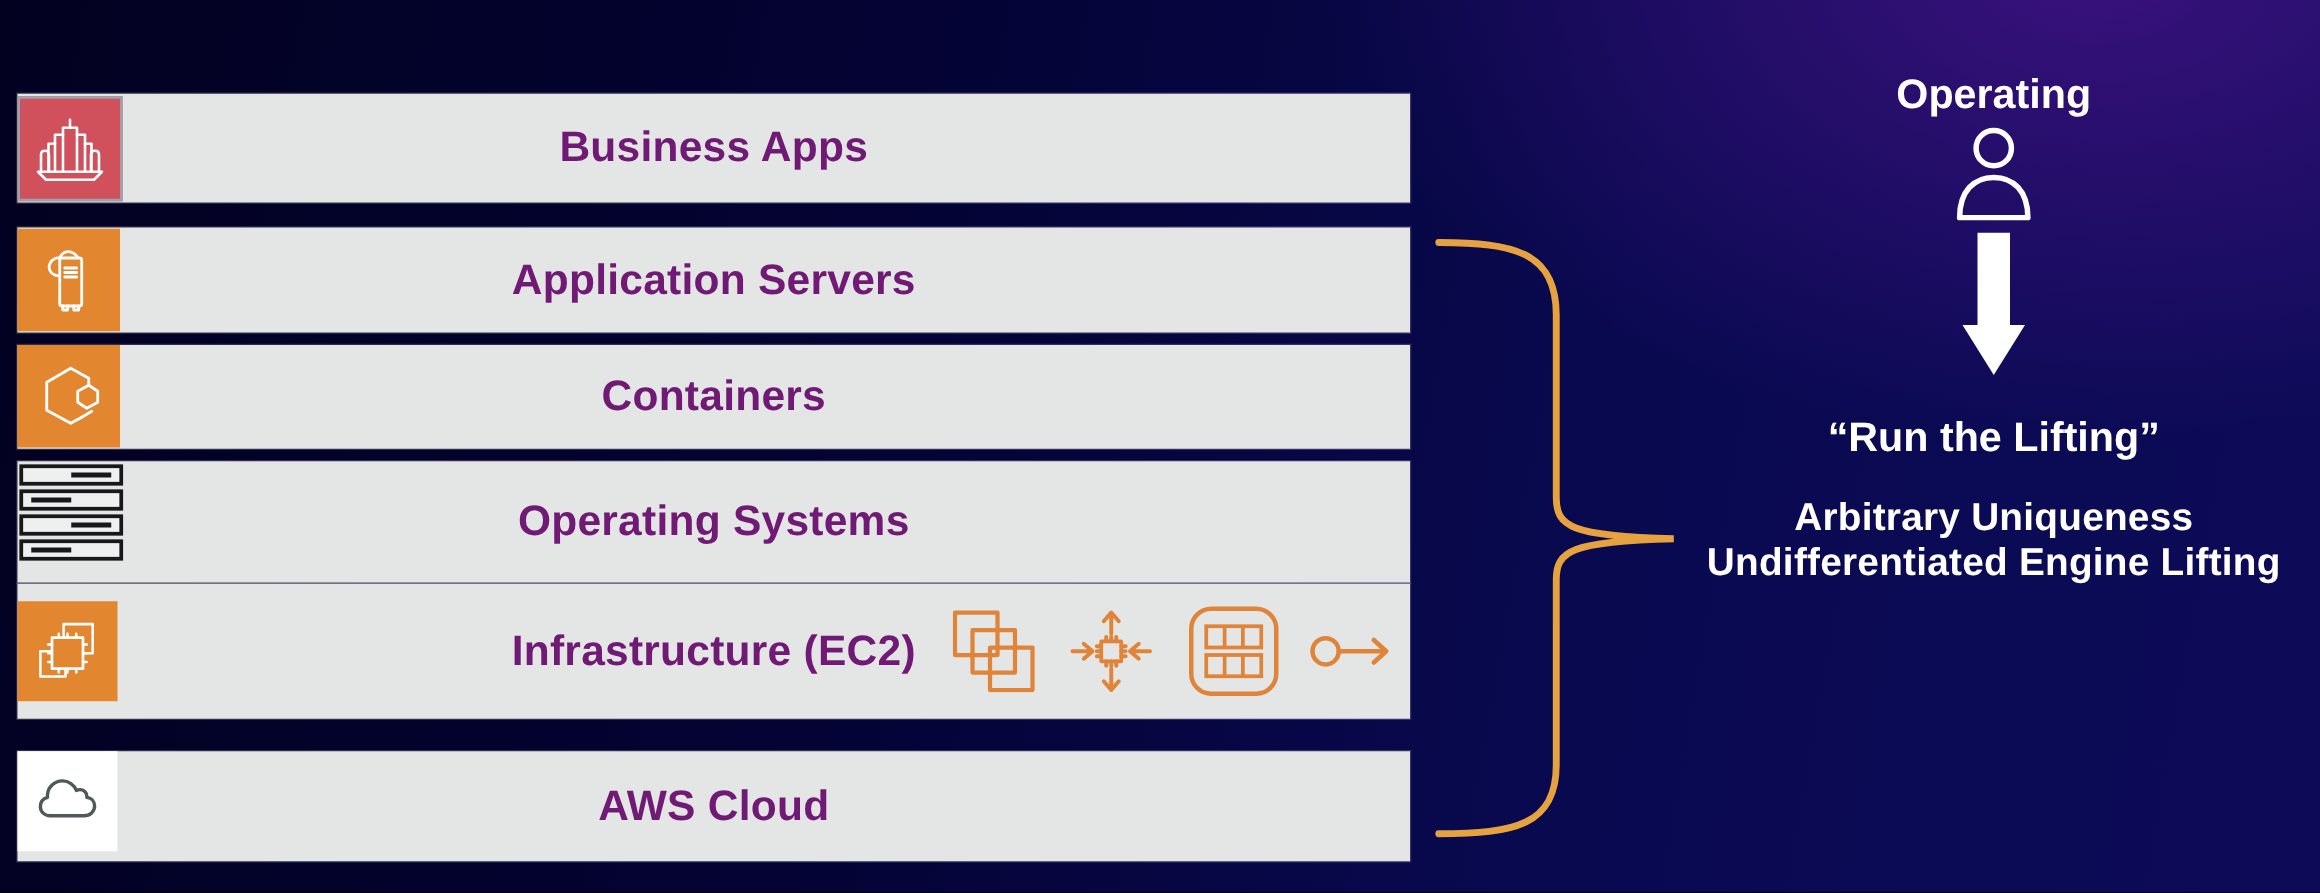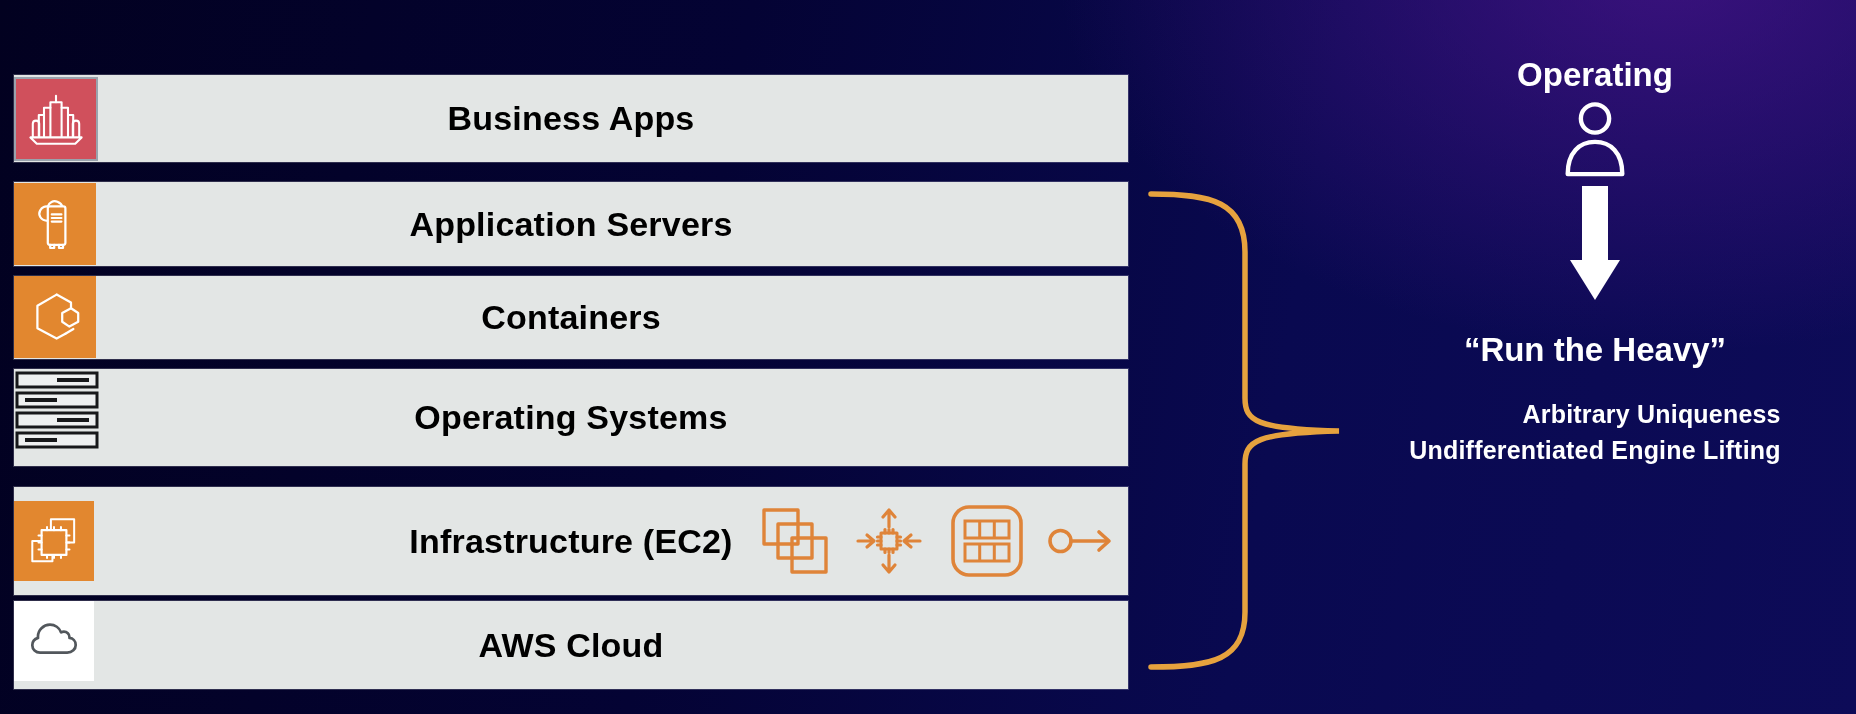--- a/index.html
+++ b/index.html
@@ -11,21 +11,21 @@
       linear-gradient(100deg,#020120 0%,#040334 38%,#090950 68%,#0d0b58 100%);
   }
   
   .layer{position:absolute; left:14px; width:1114px;}
   .bar{
     position:absolute; inset:0; background:#e3e6e5;
     display:flex; align-items:center; justify-content:center;
     box-shadow:0 0 0 1px rgba(255,255,255,.18);
   }
   .label{
-    font-size:34px; font-weight:bold; color:#000000; letter-spacing:.2px;
+    font-size:34px; font-weight:bold; color:#701a75; letter-spacing:.2px;
     white-space:nowrap;
   }
   .iconbox{
     position:absolute; left:0; width:82px; height:82px;
     display:flex; align-items:center; justify-content:center;
   }
   .iconbox.orange{background:#e2872f;}
   .iconbox.red{background:#d0505c; border:2px solid #9aa3ad; width:80px; height:80px;}
   .iconbox.white{background:#ffffff;}
   .iconbox.bare{background:transparent;}
@@ -38,22 +38,22 @@
   
   .panel{
     position:absolute; left:1330px; top:0; width:530px; height:714px;
     display:flex; flex-direction:column; align-items:center; color:#fff;
   }
   .dev-title{margin-top:55px; font-size:33px; font-weight:bold; line-height:40px;}
   .person-wrap{margin-top:5px; height:78px;}
   .arrow-wrap{margin-top:8px; height:116px;}
   .quote{margin-top:28px; font-size:33px; font-weight:bold; line-height:40px;}
   .subtitle{
-    margin-top:26px; font-size:25px; font-weight:600; line-height:36px;
-    text-align:right; letter-spacing:.2px;
+    margin-top:26px; font-size:31px; font-weight:600; line-height:36px;
+    text-align:center; letter-spacing:.2px;
   }
 </style>
 </head>
 <body>
 
 <div class="canvas">
 
   <div class="layer" style="top:75px;height:87px">
     <div class="bar">
       <span class="label">Business Apps</span>
@@ -112,21 +112,21 @@
         <rect x="2" y="22" width="80" height="14" fill="#eef0f0" stroke="#17181a" stroke-width="3"></rect>
         <rect x="10" y="27" width="32" height="4" fill="#17181a"></rect>
         <rect x="2" y="42" width="80" height="14" fill="#eef0f0" stroke="#17181a" stroke-width="3"></rect>
         <rect x="42" y="47" width="32" height="4" fill="#17181a"></rect>
         <rect x="2" y="62" width="80" height="14" fill="#eef0f0" stroke="#17181a" stroke-width="3"></rect>
         <rect x="10" y="67" width="32" height="4" fill="#17181a"></rect>
       </svg>
     </div>
   </div>
 
-  <div class="layer" style="top:487px;height:108px">
+  <div class="layer" style="top:467px;height:108px">
     <div class="bar">
       <span class="label">Infrastructure (EC2)</span>
     </div>
     <div class="iconbox orange" style="top:14px;width:80px;height:80px">
       <svg width="62" height="62" viewBox="0 0 80 80" fill="none" stroke="#fff" stroke-width="2.6" stroke-linejoin="round" stroke-linecap="round">
         <rect x="36" y="12" width="30" height="30"></rect>
         <rect x="12" y="40" width="26" height="26"></rect>
         <rect x="24" y="26" width="32" height="32" fill="#e2872f" stroke-width="2.8"></rect>
         <path d="M31 22 V26 M40 22 V26 M49 22 V26"></path>
         <path d="M31 58 V62 M40 58 V62 M49 58 V62"></path>
@@ -187,20 +187,20 @@
       <svg width="86" height="78" viewBox="0 0 86 80" fill="none" stroke="#fff" stroke-width="4.5">
         <circle cx="43" cy="19" r="14.5"></circle>
         <path d="M15 76 C15 54 27 43 43 43 C59 43 71 54 71 76 Z" stroke-linejoin="round"></path>
       </svg>
     </div>
     <div class="arrow-wrap">
       <svg width="54" height="116" viewBox="0 0 54 116">
         <polygon points="14,0 40,0 40,74 52,74 27,114 2,74 14,74" fill="#fff"></polygon>
       </svg>
     </div>
-    <div class="quote">“Run the Heavy”</div>
+    <div class="quote">“Run the Lifting”</div>
     <div class="subtitle">
       <span>Arbitrary Uniqueness</span><br>
       <span>Undifferentiated Engine Lifting</span>
     </div>
   </div>
 
 </div>
 
 </body></html>

